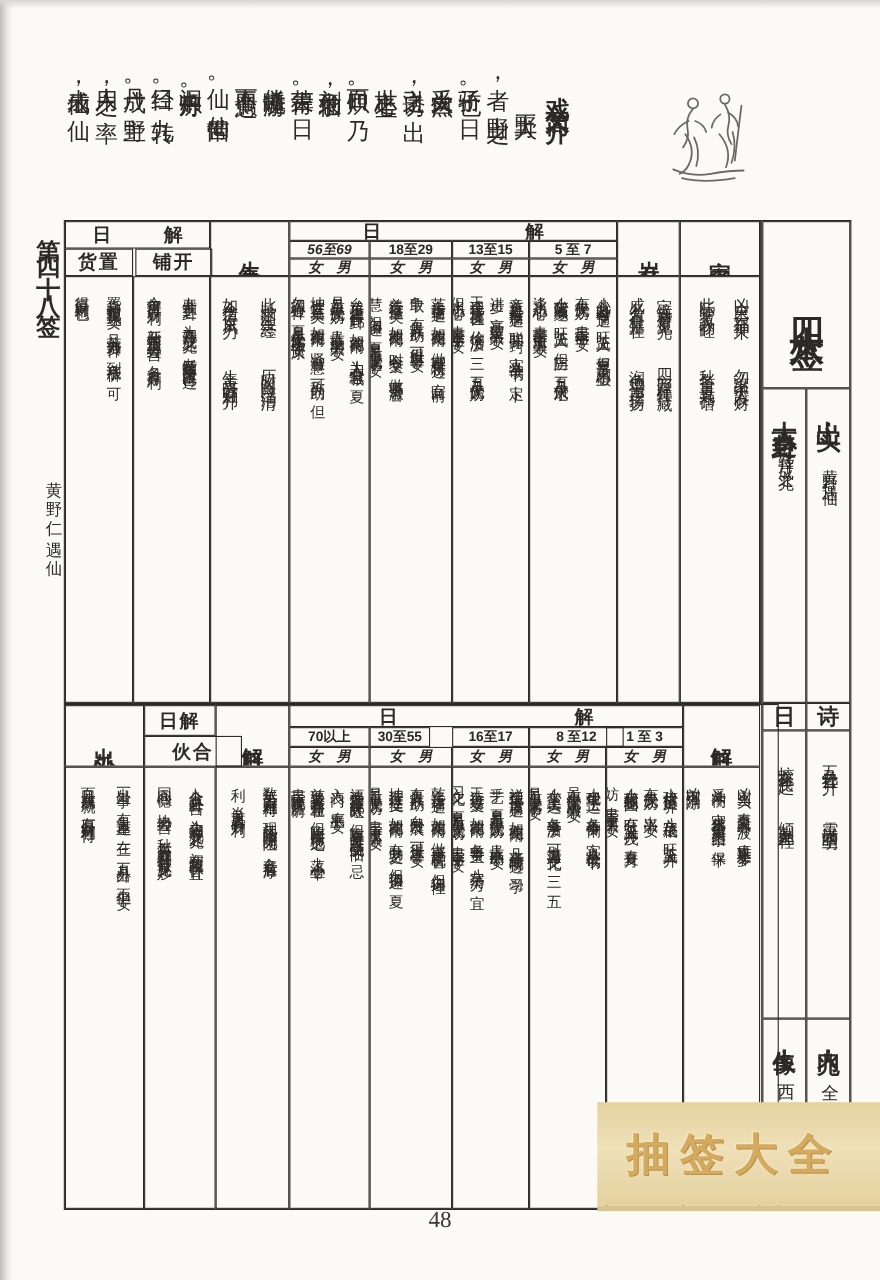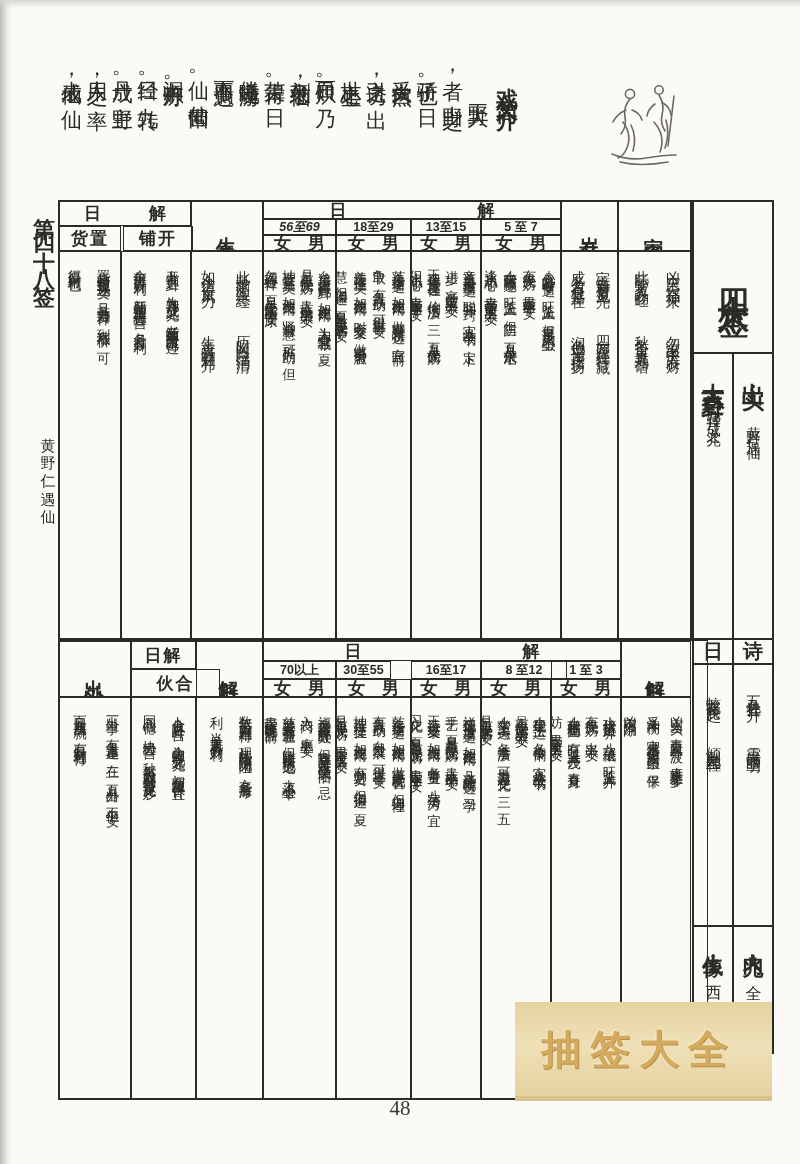--- a/index.html
+++ b/index.html
@@ -19,38 +19,38 @@
   .margin-name{left:31px;top:426px;width:26px;height:185px;font-size:15px;letter-spacing:18px;}
   
   .tbl{border:1.5px solid #2b2a27;}
   .cell{position:absolute;border:1.2px solid #2b2a27;box-sizing:border-box;
         display:flex;align-items:center;justify-content:center;overflow:hidden;}
   .hdr{font-weight:bold;font-size:20px;}
   .hdr-sub{font-weight:bold;font-size:17px;letter-spacing:2px;}
   .hdr-span{font-weight:bold;font-size:17px;display:flex;flex-direction:row;justify-content:space-around;align-items:center;}
   .hdr-span span{display:block;}
   .agelbl{font-weight:bold;font-size:12.5px;font-family:"Liberation Sans","DejaVu Sans",sans-serif;}
-  .genlbl{font-weight:bold;font-size:17px;}
+  .genlbl{font-weight:bold;font-size:13px;font-style:italic;}
   .vhdr{writing-mode:vertical-rl;text-orientation:upright;font-weight:bold;font-size:20px;letter-spacing:5px;}
   .bodycell{align-items:flex-start;justify-content:flex-start;padding:7px 2px;}
   .bt{writing-mode:vertical-rl;text-orientation:upright;white-space:pre-wrap;
       font-size:13.5px;letter-spacing:2px;width:100%;height:100%;}
   .lh13{line-height:1.32;} .lh14{line-height:1.42;} .lh17{line-height:1.72;}
   .lh22{line-height:2.15;} .lh24{line-height:2.4;}
   .verse{font-size:14.5px;letter-spacing:4px;}
   
   .rp-title{font-weight:bold;font-size:31px;letter-spacing:6px;}
   .rp-col{flex-direction:column;justify-content:flex-start;padding-top:10px;}
   .rp-main{writing-mode:vertical-rl;text-orientation:upright;font-size:23px;font-weight:bold;letter-spacing:4px;}
   .rp-sub{writing-mode:vertical-rl;text-orientation:upright;font-size:14.5px;letter-spacing:5px;margin-top:16px;}
   .rp-poem{font-size:15px;letter-spacing:3px;padding-top:12px;}
   .rp-zhao-main{writing-mode:vertical-rl;text-orientation:upright;font-size:21px;font-weight:bold;letter-spacing:3px;}
   .rp-zhao-sub{writing-mode:vertical-rl;text-orientation:upright;font-size:16px;margin-top:6px;}
   
-  .wm{left:515px;top:1002px;width:257px;height:94px;z-index:6;
+  .wm{left:543px;top:1002px;width:257px;height:94px;z-index:6;
       background:linear-gradient(180deg,#e5d2a0,#efe0b8 45%,#e4d19e);
       border-bottom:5px solid #d9c28c;display:flex;align-items:center;}
   .wm-text{font-size:40px;font-weight:bold;letter-spacing:9px;padding-left:26px;color:#d3aa5e;
       text-shadow:1px 1px 0 #b9914a,-1px -1px 0 #f3e7c4,0 0 2px #fff6df;}
   .pageno{left:370px;top:1096px;width:60px;height:30px;text-align:center;font-size:21px;color:#3a3937;}
 </style>
 </head>
 <body>
 
 <div class="abs edgeL"></div>

